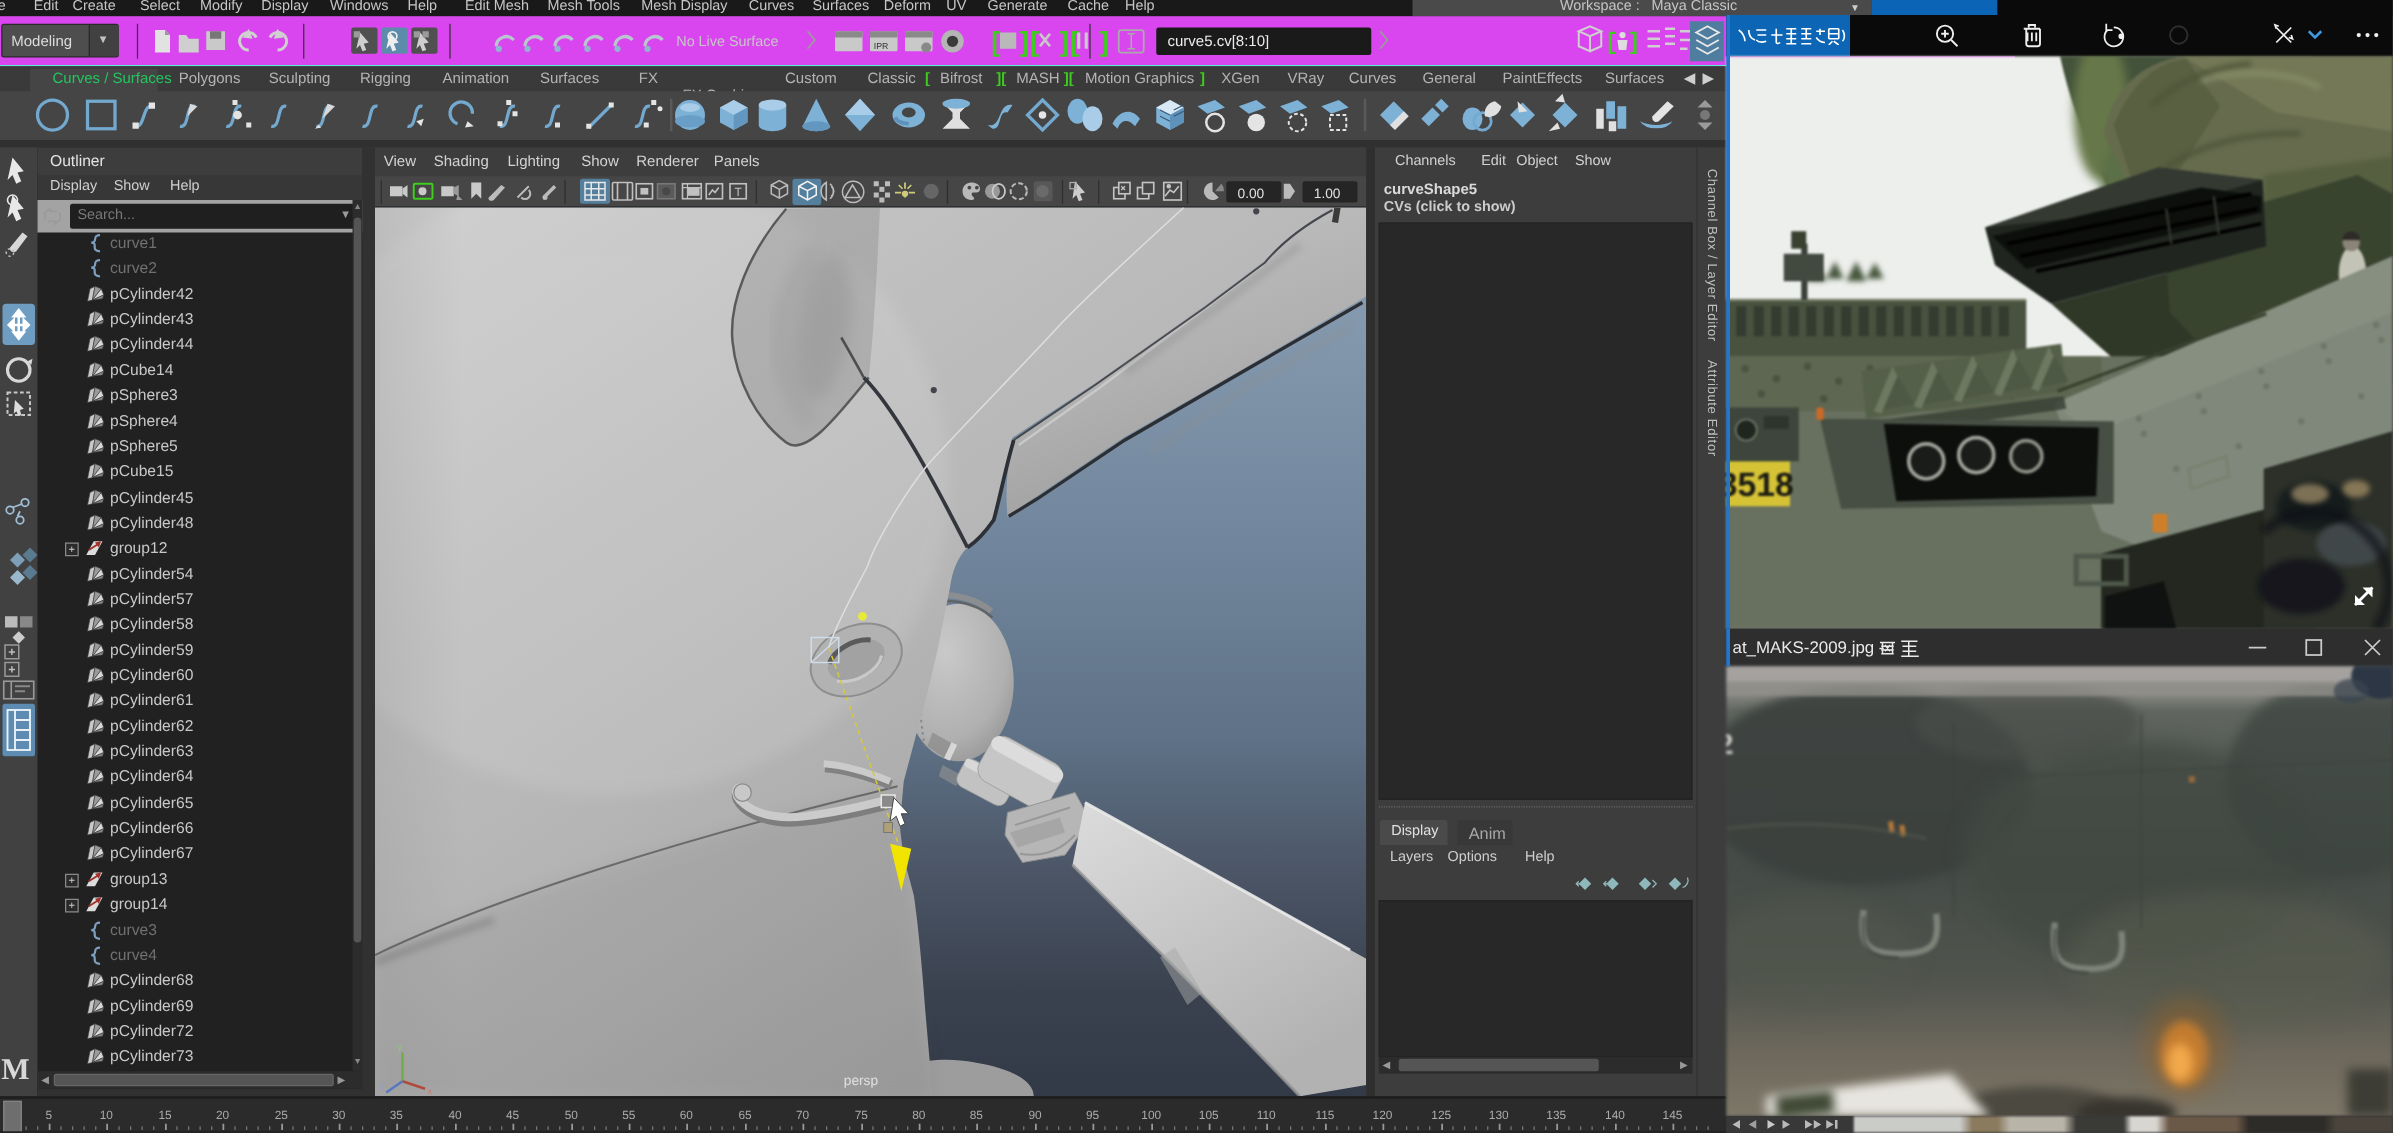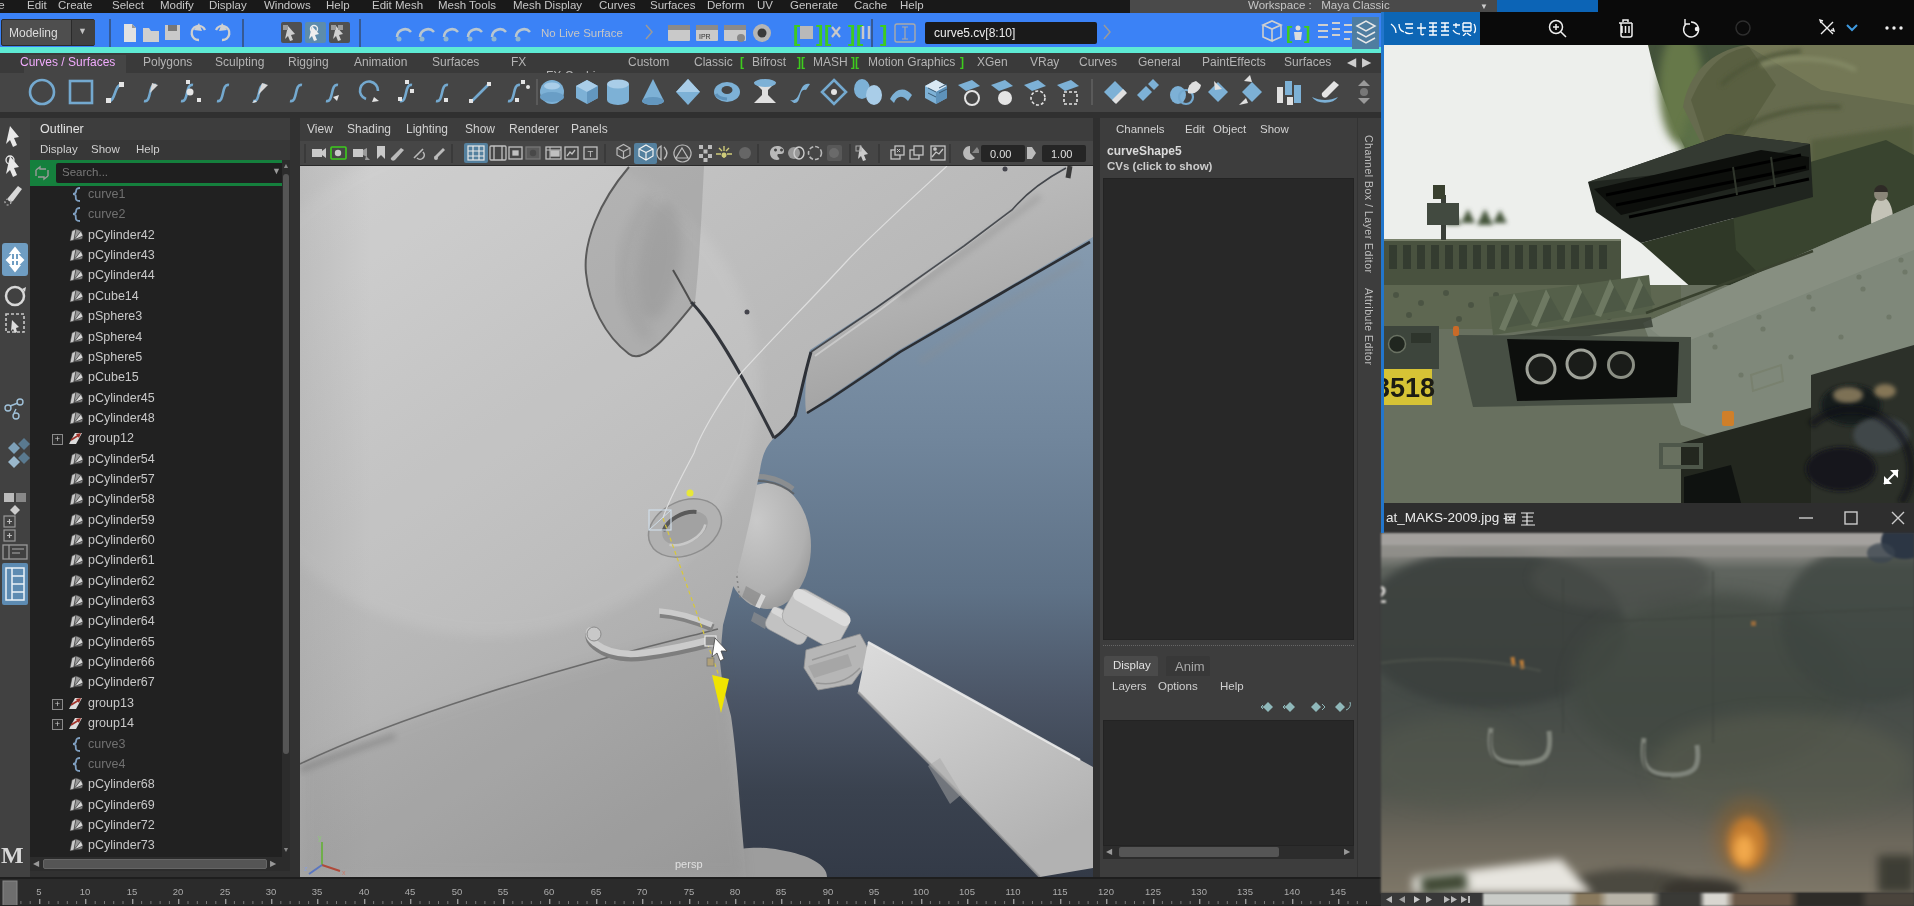--- a/index.html
+++ b/index.html
@@ -1,20 +1,20 @@
 <!DOCTYPE html>
 <html><head><meta charset="utf-8"><style>
 *{margin:0;padding:0;box-sizing:border-box}
 html,body{width:1914px;height:906px;overflow:hidden;background:#3c3c3c}
 #app{position:absolute;top:0;left:0;width:1914px;height:906px;font-family:"Liberation Sans",sans-serif;}
 .a{position:absolute}
 .t{position:absolute;white-space:nowrap}
 #menubar{left:0;top:0;width:1914px;height:13px;background:#191919;color:#c6c6c6;font-size:11.5px}
 #menubar .t{top:-1px}
-#statusbar{left:0;top:13px;width:1612px;height:40px;background:#3b82f6;border-bottom:6px solid #5eead4}
+#statusbar{left:0;top:13px;width:1612px;height:40px;background:#d946ef;border-bottom:1px solid #5eead4}
 #shelftabs{left:0;top:53px;width:1914px;height:20px;background:#3a3a3a;color:#b4b4b4;font-size:12px}
 #shelficons{left:0;top:73px;width:1914px;height:39px;background:#454545}
 #midband{left:0;top:112px;width:1381px;height:6px;background:#303030}
 #toolbox{left:0;top:118px;width:30px;height:762px;background:#414141}
 #outliner{left:30px;top:118px;width:260px;height:762px;background:#212121}
 #vgap{left:290px;top:118px;width:10px;height:762px;background:#313131}
 #vpmenu{left:300px;top:118px;width:793px;height:23px;background:#3d3d3d;color:#d2d2d2;font-size:12px}
 #vptool{left:300px;top:141px;width:793px;height:25px;background:#464646;border-bottom:1px solid #282828}
 #vp{left:300px;top:166px;width:793px;height:711px}
 #vgap2{left:1093px;top:118px;width:7px;height:762px;background:#2f2f2f}
@@ -153,21 +153,21 @@
 <rect x="1352" y="4" width="27" height="32" fill="#4f7da0"></rect>
 <g fill="none" stroke="#e8e8e8" stroke-width="1.5">
           <path d="M1357 13l9-5 9 5-9 5z"></path>
           <path d="M1357 19l9 5 9-5"></path>
           <path d="M1357 25l9 5 9-5"></path>
         </g>
 </svg>
     </div>
 <div class="a" id="shelftabs">
 <span class="t" style="left:24px;top:2px;width:102px;height:18px;background:#454545"></span>
-<span class="t" style="left:20px;top:2px;color:#f0abfc">Curves / Surfaces</span>
+<span class="t" style="left:42px;top:2px;color:#22c55e">Curves / Surfaces</span>
       <span class="t" style="left:143px;top:2px">Polygons</span>
       <span class="t" style="left:215px;top:2px">Sculpting</span>
       <span class="t" style="left:288px;top:2px">Rigging</span>
       <span class="t" style="left:354px;top:2px">Animation</span>
       <span class="t" style="left:432px;top:2px">Surfaces</span>
       <span class="t" style="left:511px;top:2px">FX</span>
       <span class="t" style="left:546px;top:16px">FX Caching</span>
       <span class="t" style="left:628px;top:2px">Custom</span>
       <span class="t" style="left:694px;top:2px">Classic</span>
       <span class="t" style="left:740px;top:2px;color:#3ecc1e;font-weight:bold">[</span>
@@ -335,21 +335,21 @@
 </svg></div>
 <div class="a" id="outliner">
 <div class="a" style="left:0;top:0;width:260px;height:22px;background:#3d3d3d">
         <span class="t" style="left:10px;top:4px;font-size:12.5px;color:#e4e4e4">Outliner</span>
       </div>
 <div class="a" style="left:0;top:22px;width:260px;height:20px;background:#373737;font-size:11.5px;color:#cfcfcf">
         <span class="t" style="left:10px;top:3px">Display</span>
         <span class="t" style="left:61px;top:3px">Show</span>
         <span class="t" style="left:106px;top:3px">Help</span>
       </div>
-<div class="a" style="left:0;top:42px;width:260px;height:26px;background:#15803d">
+<div class="a" style="left:0;top:42px;width:260px;height:26px;background:#a3a3a3">
 <svg class="a" style="left:3px;top:4px" width="18" height="18">
           <path d="M3 6l4-3v2h6M15 12l-4 3v-2H5M3 6v6m12-6v6" stroke="#9a9a9a" stroke-width="1.4" fill="none"></path>
         </svg>
 <div class="a" style="left:26px;top:3px;width:230px;height:20px;background:#1f1f1f;border-radius:2px">
           <span class="t" style="left:6px;top:3px;font-size:11.5px;color:#787878">Search...</span>
           <span class="t" style="left:216px;top:3px;font-size:9px;color:#9a9a9a">▼</span>
         </div>
 </div>
 <div class="a" id="olist" style="left:0;top:68px;width:252px;height:671px;overflow:hidden">
 <div class="orow gy" style="top:-1.0px">

